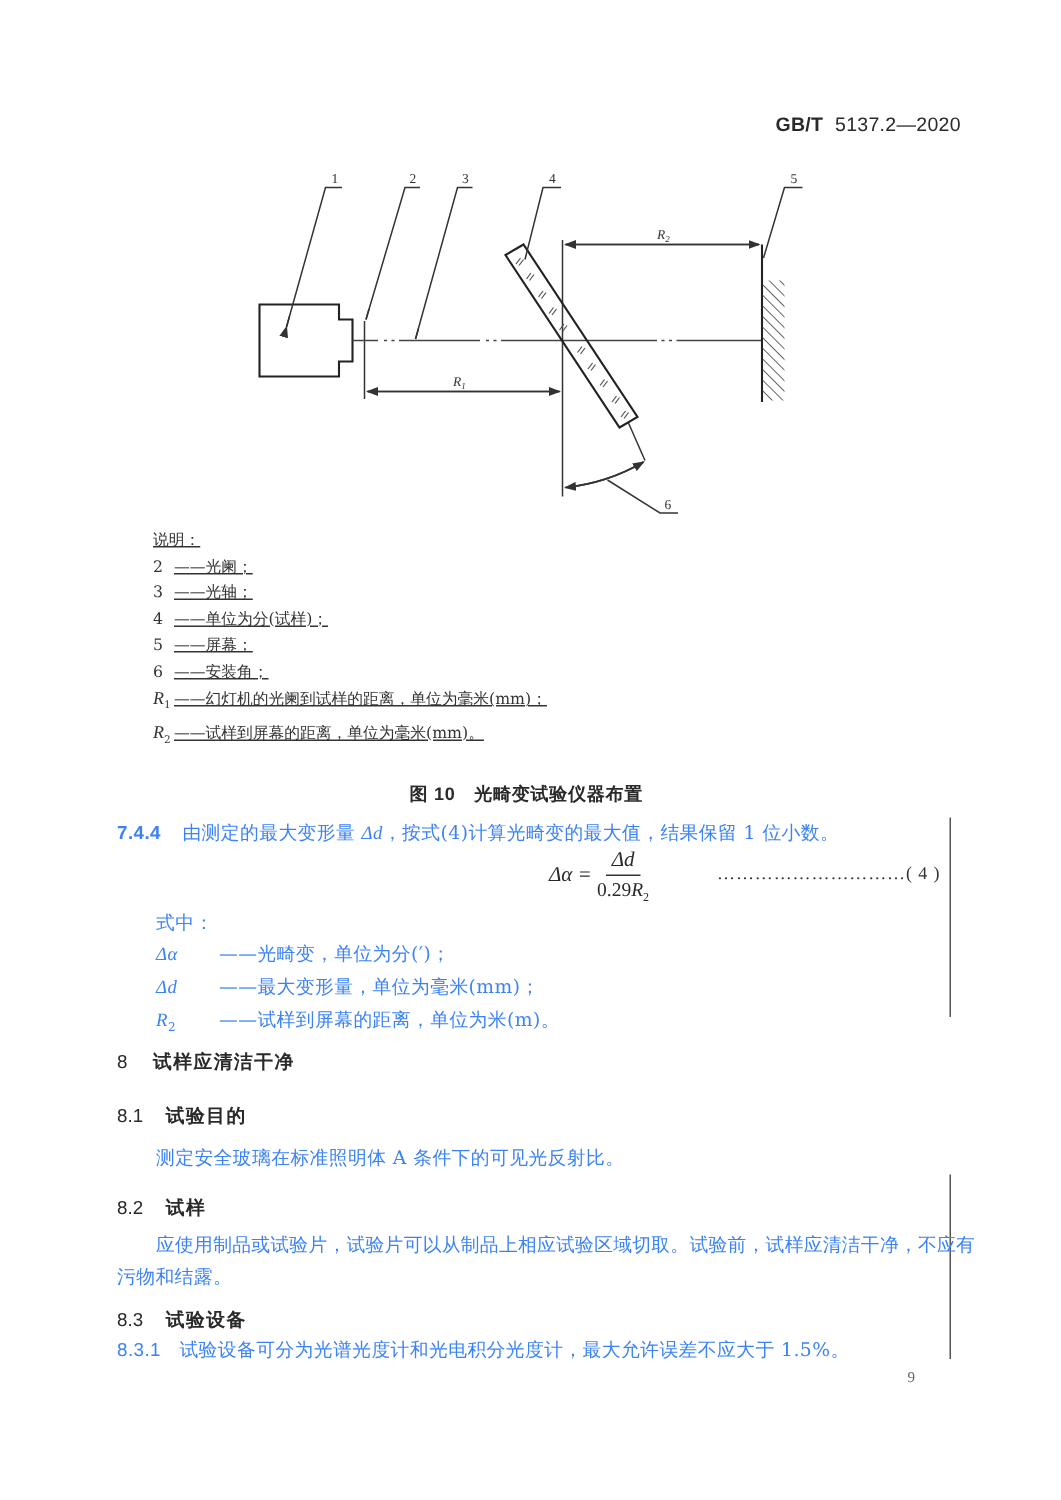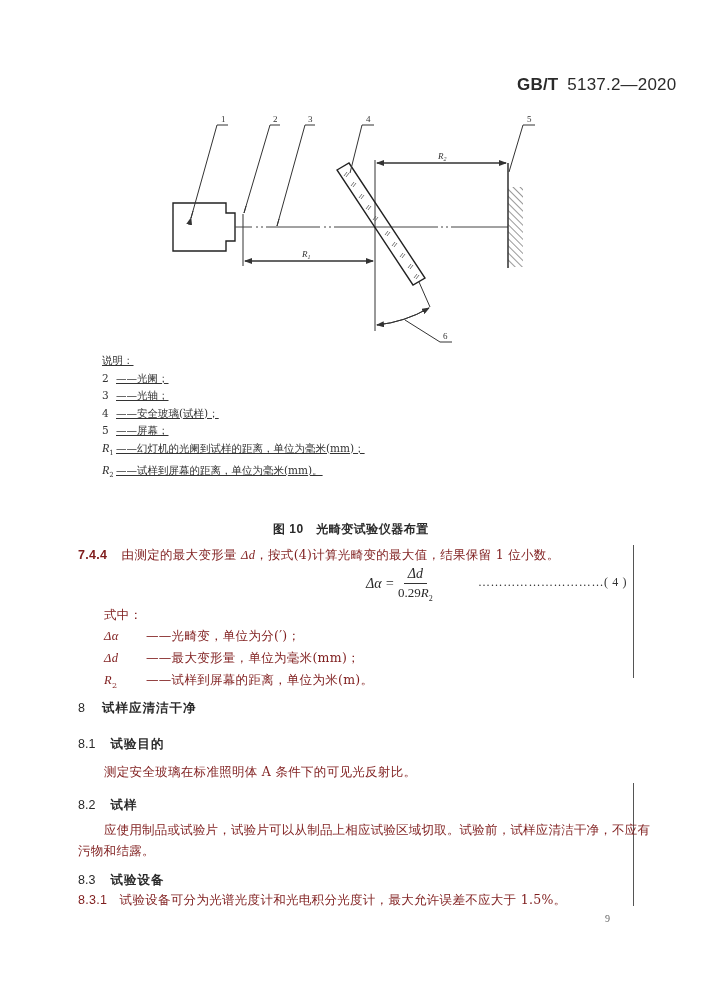--- a/index.html
+++ b/index.html
@@ -1,26 +1,26 @@
 <!DOCTYPE html>
 <html><head>
 <meta charset="utf-8">
 <style>
   html, body { margin: 0; padding: 0; background: #ffffff; }
   body { width: 707px; height: 1000px; position: relative; overflow: hidden;
          font-family: "DejaVu Serif", "Liberation Serif", serif; color: #2a2a2a; }
   .abs { position: absolute; white-space: nowrap; }
-  .hdr { font-family: "Liberation Sans", sans-serif; font-size: 17px; font-weight: bold; letter-spacing: 0.2px; }
+  .hdr { font-family: "Liberation Sans", sans-serif; font-size: 13px; font-weight: bold; letter-spacing: 0.2px; }
   .hdr .num { font-weight: normal; }
   .legend { font-size: 10.5px; color: #333; text-decoration: underline; }
   .legend .k { display: inline-block; width: 14px; }
   .legend .it { font-style: italic; font-family: "Liberation Serif", serif; font-size: 12px; }
   .legend sub { font-size: 7px; }
   .caption { font-family: "Liberation Sans", sans-serif; font-size: 12px; font-weight: bold; letter-spacing: 0.5px; }
-  .body-text { font-size: 12.5px; color: #7f1d1d; letter-spacing: 0.3px; }
+  .body-text { font-size: 12.5px; color: #3b82f6; letter-spacing: 0.3px; }
   .secnum { font-family: "Liberation Sans", sans-serif; font-size: 12.5px; }
   .sectitle { font-family: "Liberation Sans", sans-serif; font-size: 12.5px; font-weight: bold; letter-spacing: 1px; }
   .it { font-style: italic; font-family: "Liberation Serif", serif; }
   .change-bar { position: absolute; width: 1px; background: #555; }
   .formula { font-family: "Liberation Serif", serif; font-size: 14px; }
   .frac { display: inline-flex; flex-direction: column; align-items: center; vertical-align: middle; }
   .frac .top { border-bottom: 1px solid #333; padding: 0 4px 1px; font-size: 14px; }
   .frac .bot { padding-top: 1px; font-size: 13px; }
   .dots { font-family: "Liberation Serif", serif; font-size: 12px; letter-spacing: 0.6px; color: #333; }
   .pagenum { font-family: "Liberation Serif", serif; font-size: 10px; color: #666; }
@@ -135,22 +135,23 @@
     <text x="366" y="122">4</text>
     <text x="527" y="122">5</text>
     <text x="443" y="339">6</text>
   </g>
 </svg>
 
 <div class="abs legend" style="left:102px; top:352px; line-height:17.5px;">
   <div>说明：</div>
   <div><span class="k">2</span><span>——光阑；</span></div>
   <div><span class="k">3</span><span>——光轴；</span></div>
-  <div><span class="k">4</span><span>——安全玻璃(试样)；</span></div>
+  <div><span class="k">4</span><span>——单位为分(试样)；</span></div>
   <div><span class="k">5</span><span>——屏幕；</span></div>
+  <div><span class="k">6</span><span>——安装角；</span></div>
   <div><span class="k"><span class="it">R</span><sub>1</sub></span><span>——幻灯机的光阑到试样的距离，单位为毫米(mm)；</span></div>
   <div><span class="k"><span class="it">R</span><sub>2</sub></span><span>——试样到屏幕的距离，单位为毫米(mm)。</span></div>
 </div>
 
 <div class="abs caption" style="left:273px; top:521px;">图 10　光畸变试验仪器布置</div>
 
 <div class="change-bar" style="left:633px; top:545px; height:133px;"></div>
 <div class="change-bar" style="left:633px; top:783px; height:123px;"></div>
 
 <div class="abs body-text" style="left:78px; top:547px;">

